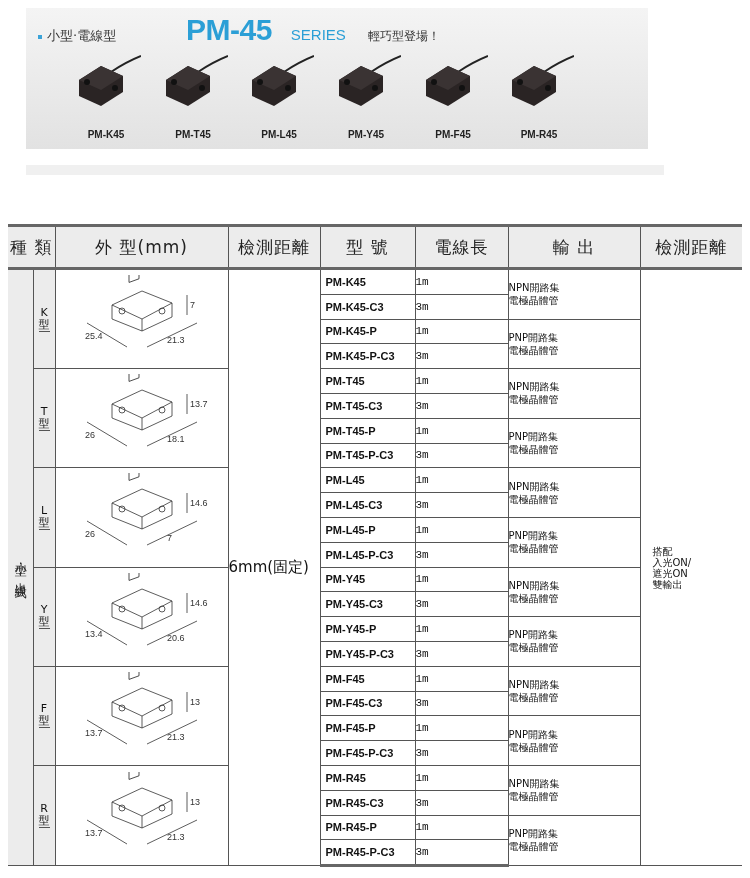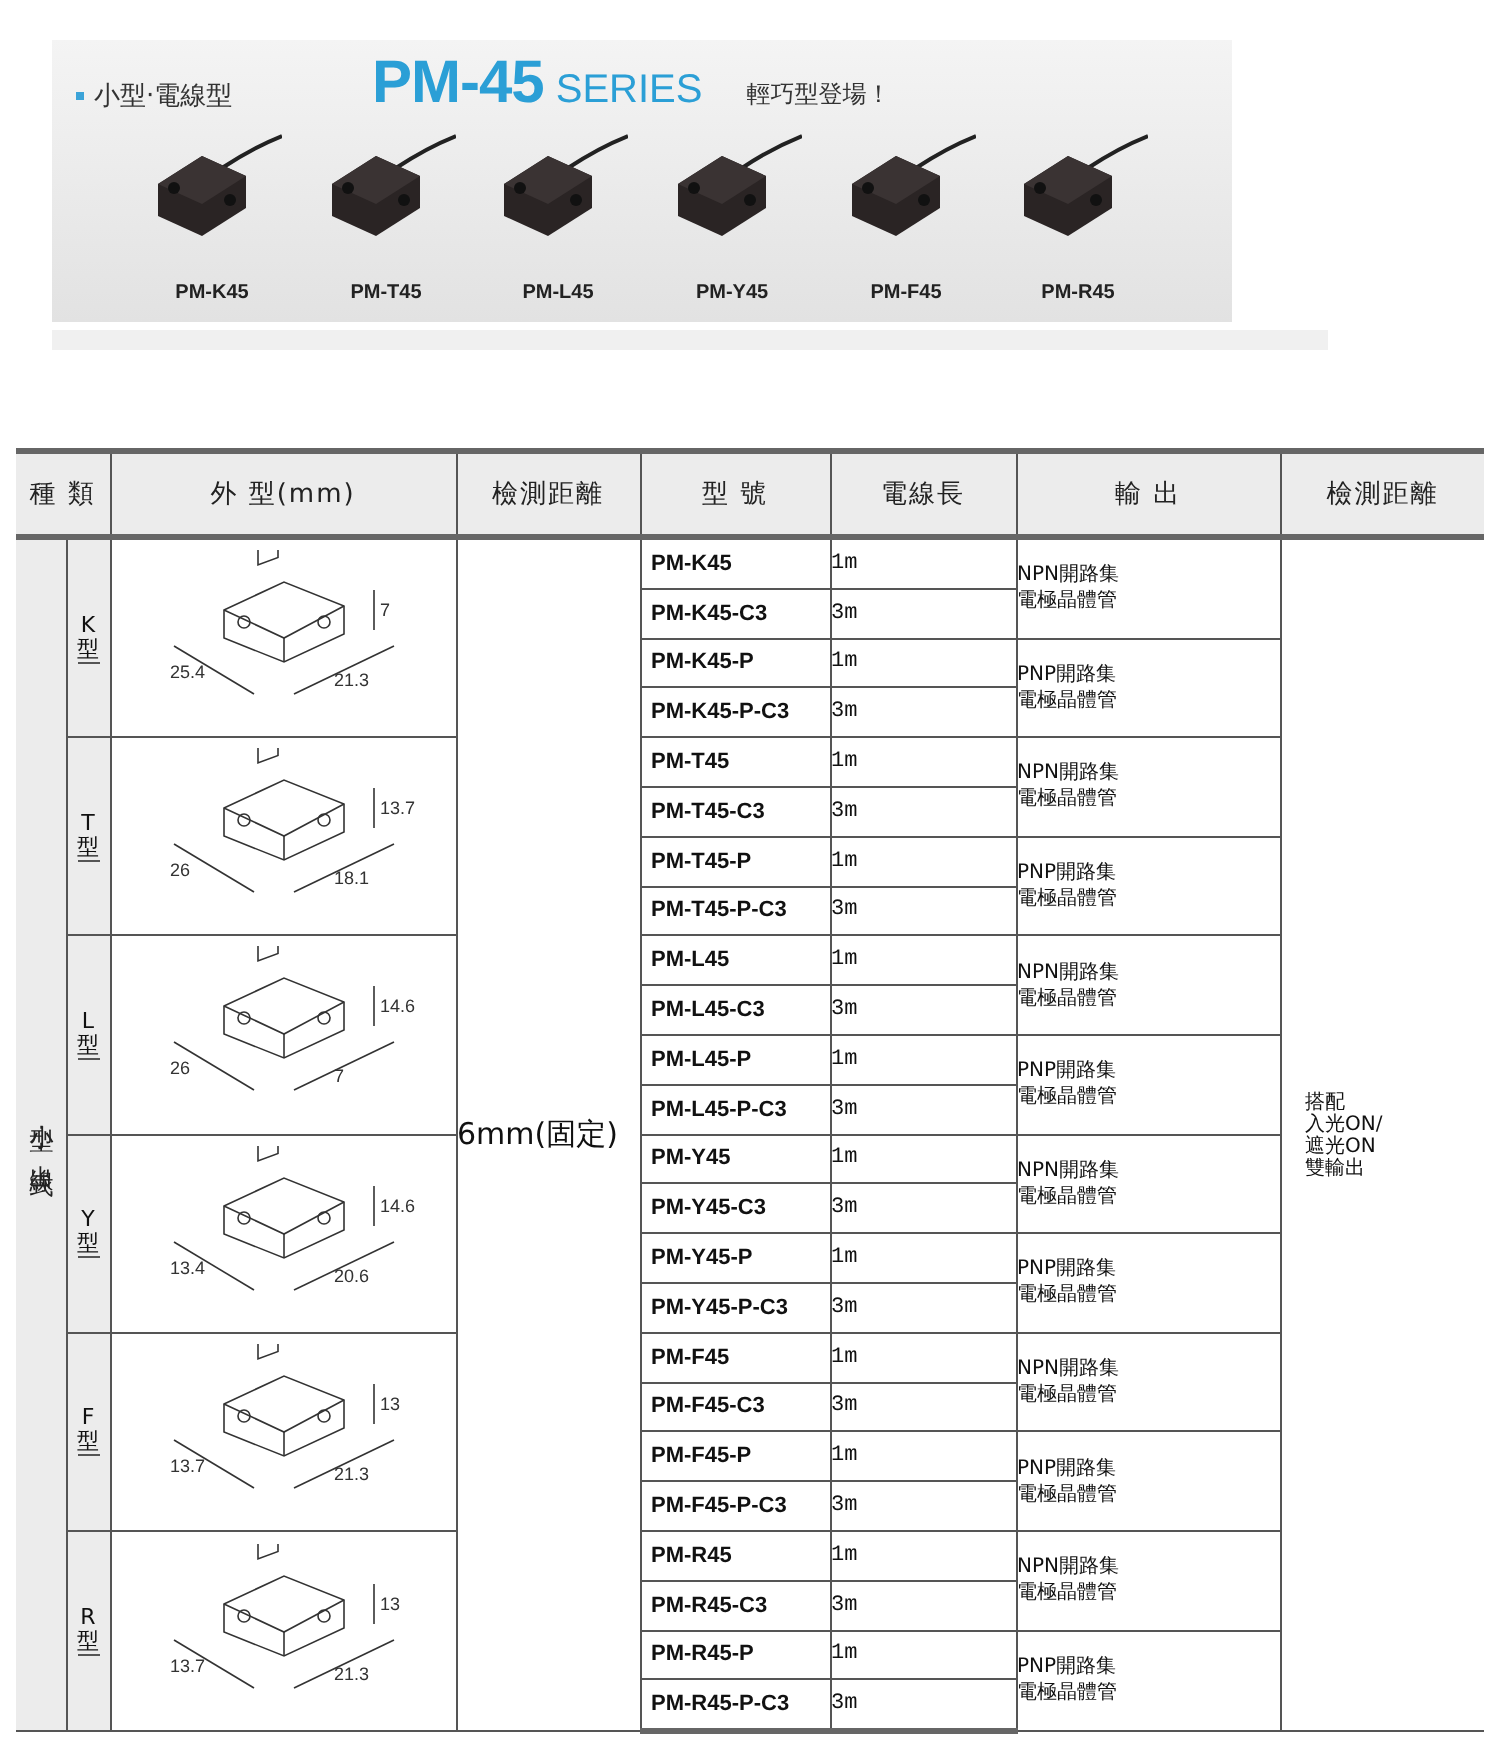--- a/index.html
+++ b/index.html
@@ -1,30 +1,30 @@
 <!DOCTYPE html>
 <html><head>
 <meta charset="utf-8">
 <style>
   html,body{margin:0;padding:0;background:#fff;}
   body{width:750px;height:878px;position:relative;overflow:hidden;font-family:"DejaVu Sans","Liberation Sans",sans-serif;color:#333;}
-  .banner{position:absolute;left:26px;top:20px;width:590px;height:141px;background:linear-gradient(#f4f4f4,#e2e2e2);}
+  .banner{position:absolute;left:26px;top:8px;width:590px;height:141px;background:linear-gradient(#f4f4f4,#e2e2e2);padding-left:32px;}
   .banner-strip{position:absolute;left:26px;top:165px;width:638px;height:10px;background:#f0f0f0;}
   .tag{position:absolute;left:12px;top:19px;font-size:13px;color:#333;}
   .tag .dot{display:inline-block;width:4px;height:4px;background:#3ba3d8;margin-right:5px;vertical-align:middle;}
   .series{position:absolute;left:160px;top:5px;white-space:nowrap;}
   .series .big{font-family:"Liberation Sans",sans-serif;font-weight:bold;font-size:30px;color:#2b9fd6;letter-spacing:-0.5px;}
-  .series .small{font-family:"Liberation Sans",sans-serif;font-size:20px;color:#2b9fd6;margin-left:6px;}
+  .series .small{font-family:"Liberation Sans",sans-serif;font-size:15px;color:#2b9fd6;margin-left:19px;}
   .series .slogan{font-size:12px;color:#333;margin-left:22px;}
   .prod{position:absolute;top:44px;width:70px;height:88px;text-align:center;}
   .prod svg{display:block;margin:0 auto;}
   .prod .lbl{position:absolute;bottom:0;left:0;right:0;font-family:"Liberation Sans",sans-serif;font-weight:bold;font-size:10px;color:#222;}
 
   table.spec{position:absolute;left:8px;top:224px;width:734px;border-collapse:collapse;table-layout:fixed;font-size:11px;}
-  table.spec th{background:#ececec;font-weight:normal;font-size:13px;height:38px;border-top:3px solid #666;border-bottom:3px solid #666;border-left:1px solid #555;border-right:1px solid #555;color:#222;letter-spacing:1px;}
+  table.spec th{background:#ececec;font-weight:normal;font-size:17px;height:38px;border-top:3px solid #666;border-bottom:3px solid #666;border-left:1px solid #555;border-right:1px solid #555;color:#222;letter-spacing:1px;}
   table.spec th:first-child{border-left:none;}
   table.spec th:last-child{border-right:none;}
   table.spec td{border:1px solid #555;height:23.8px;padding:0;color:#111;}
   td.group{background:#ececec;text-align:center;vertical-align:middle;border-left:none !important;width:24px;}
   td.sub{background:#ececec;text-align:center;vertical-align:middle;}
   .vtext{writing-mode:vertical-rl;text-orientation:upright;font-size:12px;letter-spacing:2px;color:#222;}
   .subtext{display:inline-block;font-size:11px;line-height:12px;border-bottom:1px solid #555;}
   td.shape{text-align:center;vertical-align:middle;background:#fff;}
   td.dist{text-align:left;vertical-align:middle;font-size:15px;}
   td.model{font-family:"Liberation Sans",sans-serif;font-weight:bold;font-size:11px;padding-left:5px !important;}

